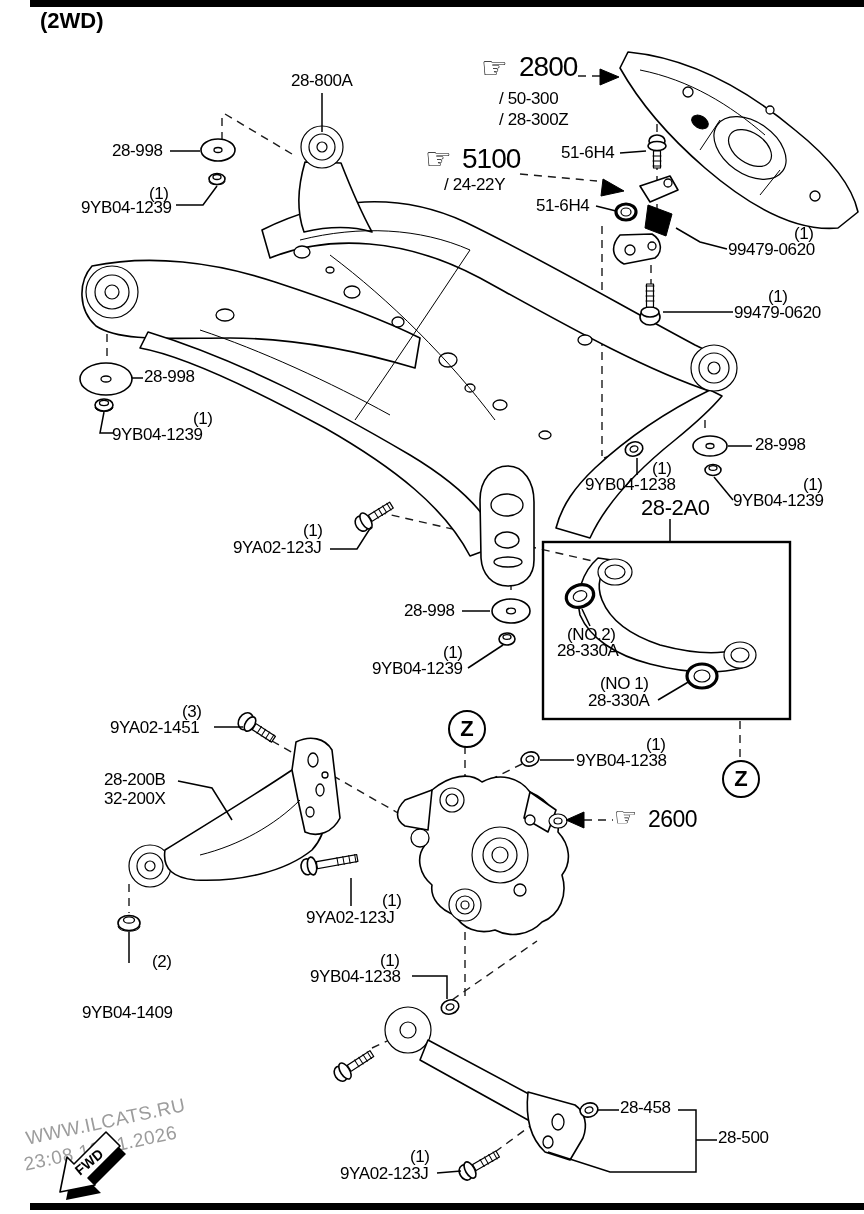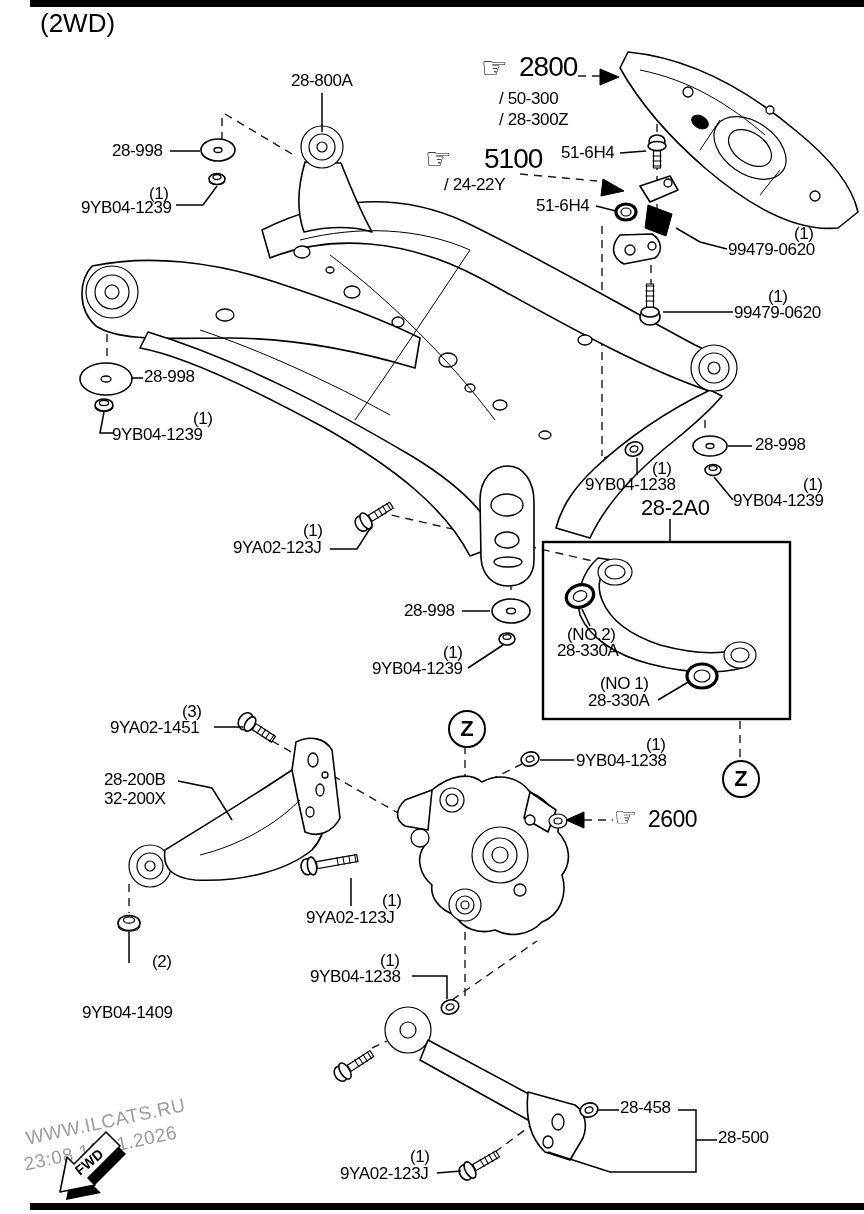--- a/index.html
+++ b/index.html
@@ -3,21 +3,21 @@
 <meta charset="utf-8">
 <style>
   html,body{margin:0;padding:0;}
   body{width:864px;height:1214px;position:relative;background:#ffffff;overflow:hidden;
        font-family:"Liberation Sans", sans-serif;color:#000;}
   .bar{position:absolute;background:#000;height:7px;left:30px;width:834px;}
   .lbl{position:absolute;white-space:nowrap;font-size:17px;letter-spacing:-0.4px;line-height:1;}
   .big{font-size:28px;letter-spacing:-1px;}
   .med{font-size:23px;letter-spacing:-0.5px;}
   .hand{font-size:30px;line-height:0.8;}
-  .title{font-size:26px;font-weight:normal;letter-spacing:0;}
+  .title{font-size:22px;font-weight:bold;letter-spacing:0;}
   .zone{position:absolute;width:34px;height:34px;border:2.4px solid #000;border-radius:50%;
         font-size:22px;font-weight:bold;text-align:center;line-height:33px;}
   .wm{position:absolute;color:#9c9c9c;font-size:19px;letter-spacing:0.5px;
       transform:rotate(-12deg);transform-origin:left top;}
   svg{position:absolute;left:0;top:0;}
   .ln{stroke:#000;stroke-width:1.5;fill:none;}
   .dash{stroke:#1a1a1a;stroke-width:1.4;fill:none;stroke-dasharray:8 6;}
   .part{stroke:#000;stroke-width:1.6;fill:#fff;stroke-linejoin:round;stroke-linecap:round;}
   .part2{stroke:#000;stroke-width:1.2;fill:#fff;stroke-linejoin:round;}
   .hole{stroke:#000;stroke-width:1.3;fill:#fff;}
@@ -331,21 +331,21 @@
 <div class="lbl" style="left:112px;top:142px;">28-998</div>
 <div class="lbl" style="left:149px;top:185px;">(1)</div>
 <div class="lbl" style="left:81px;top:199px;">9YB04-1239</div>
 
 <div class="lbl hand" style="left:481px;top:56px;">☞</div>
 <div class="lbl big" style="left:519px;top:53px;">2800</div>
 <div class="lbl" style="left:499px;top:90px;">/ 50-300</div>
 <div class="lbl" style="left:499px;top:111px;">/ 28-300Z</div>
 
 <div class="lbl hand" style="left:425px;top:147px;">☞</div>
-<div class="lbl big" style="left:462px;top:145px;margin-left:22px;">5100</div>
+<div class="lbl big" style="left:462px;top:145px;">5100</div>
 <div class="lbl" style="left:444px;top:176px;">/ 24-22Y</div>
 
 <div class="lbl" style="left:561px;top:144px;">51-6H4</div>
 <div class="lbl" style="left:536px;top:197px;">51-6H4</div>
 
 <div class="lbl" style="left:794px;top:225px;">(1)</div>
 <div class="lbl" style="left:728px;top:241px;">99479-0620</div>
 <div class="lbl" style="left:768px;top:288px;">(1)</div>
 <div class="lbl" style="left:734px;top:304px;">99479-0620</div>
 

